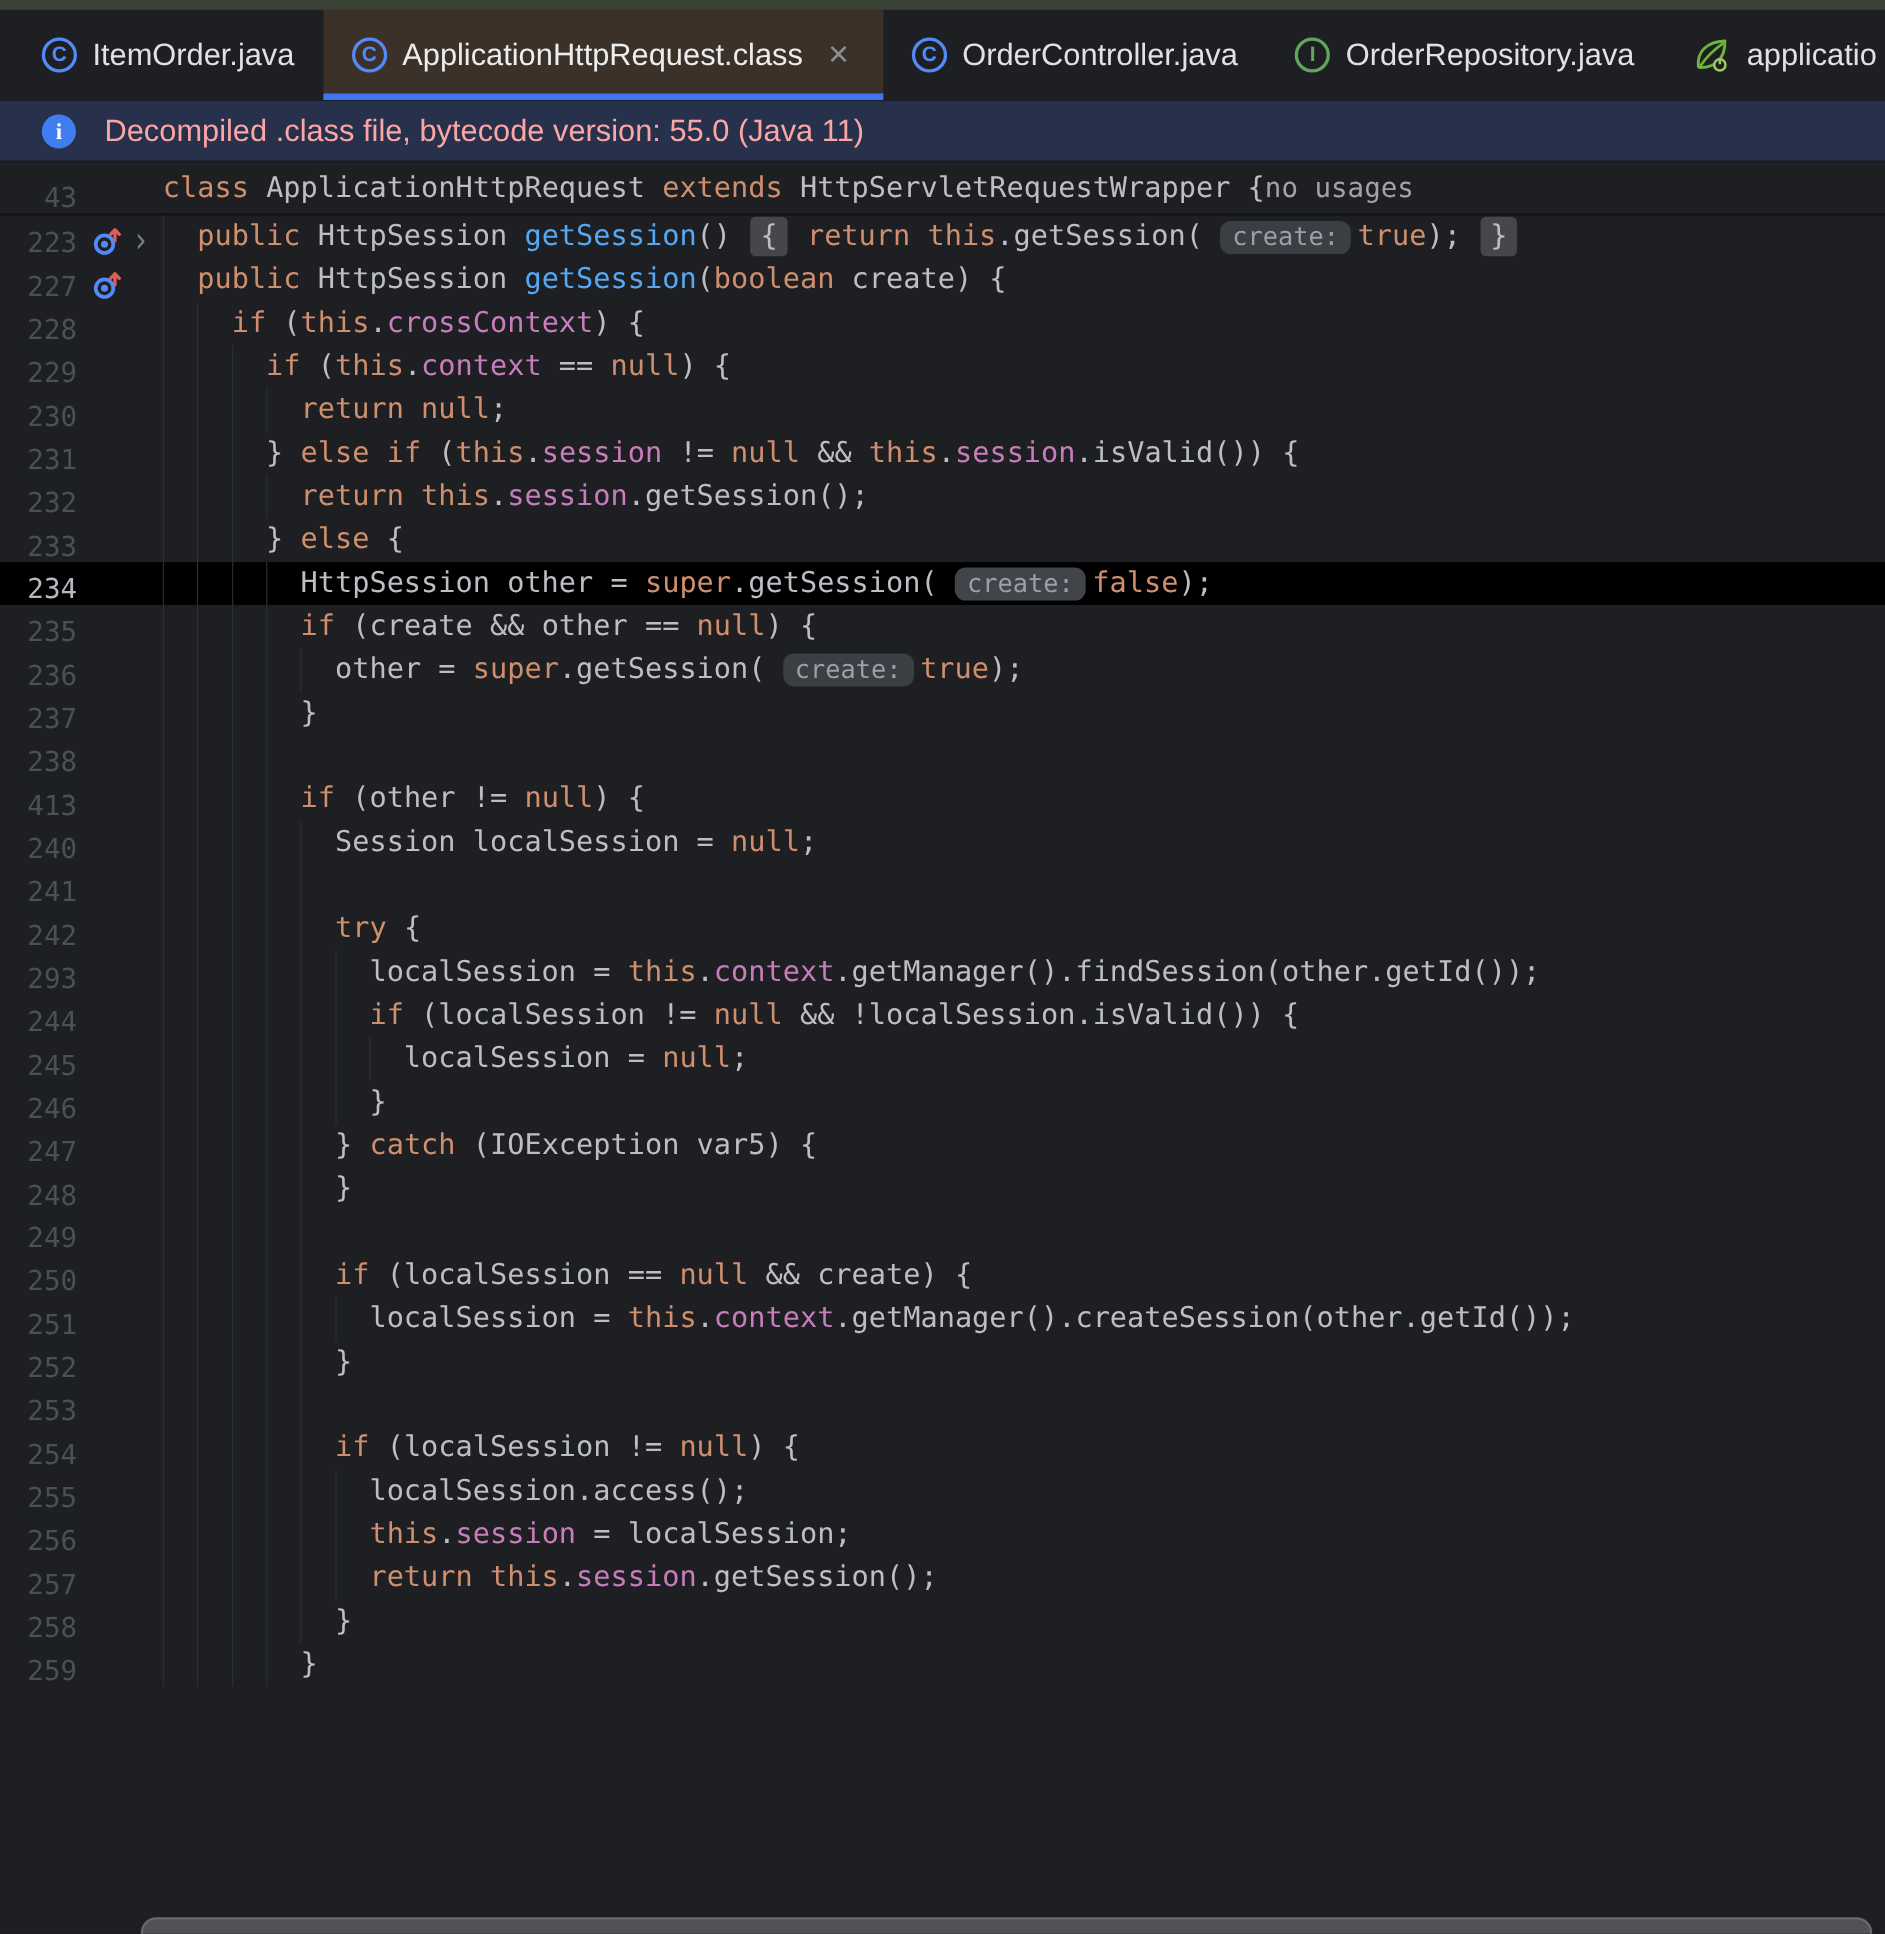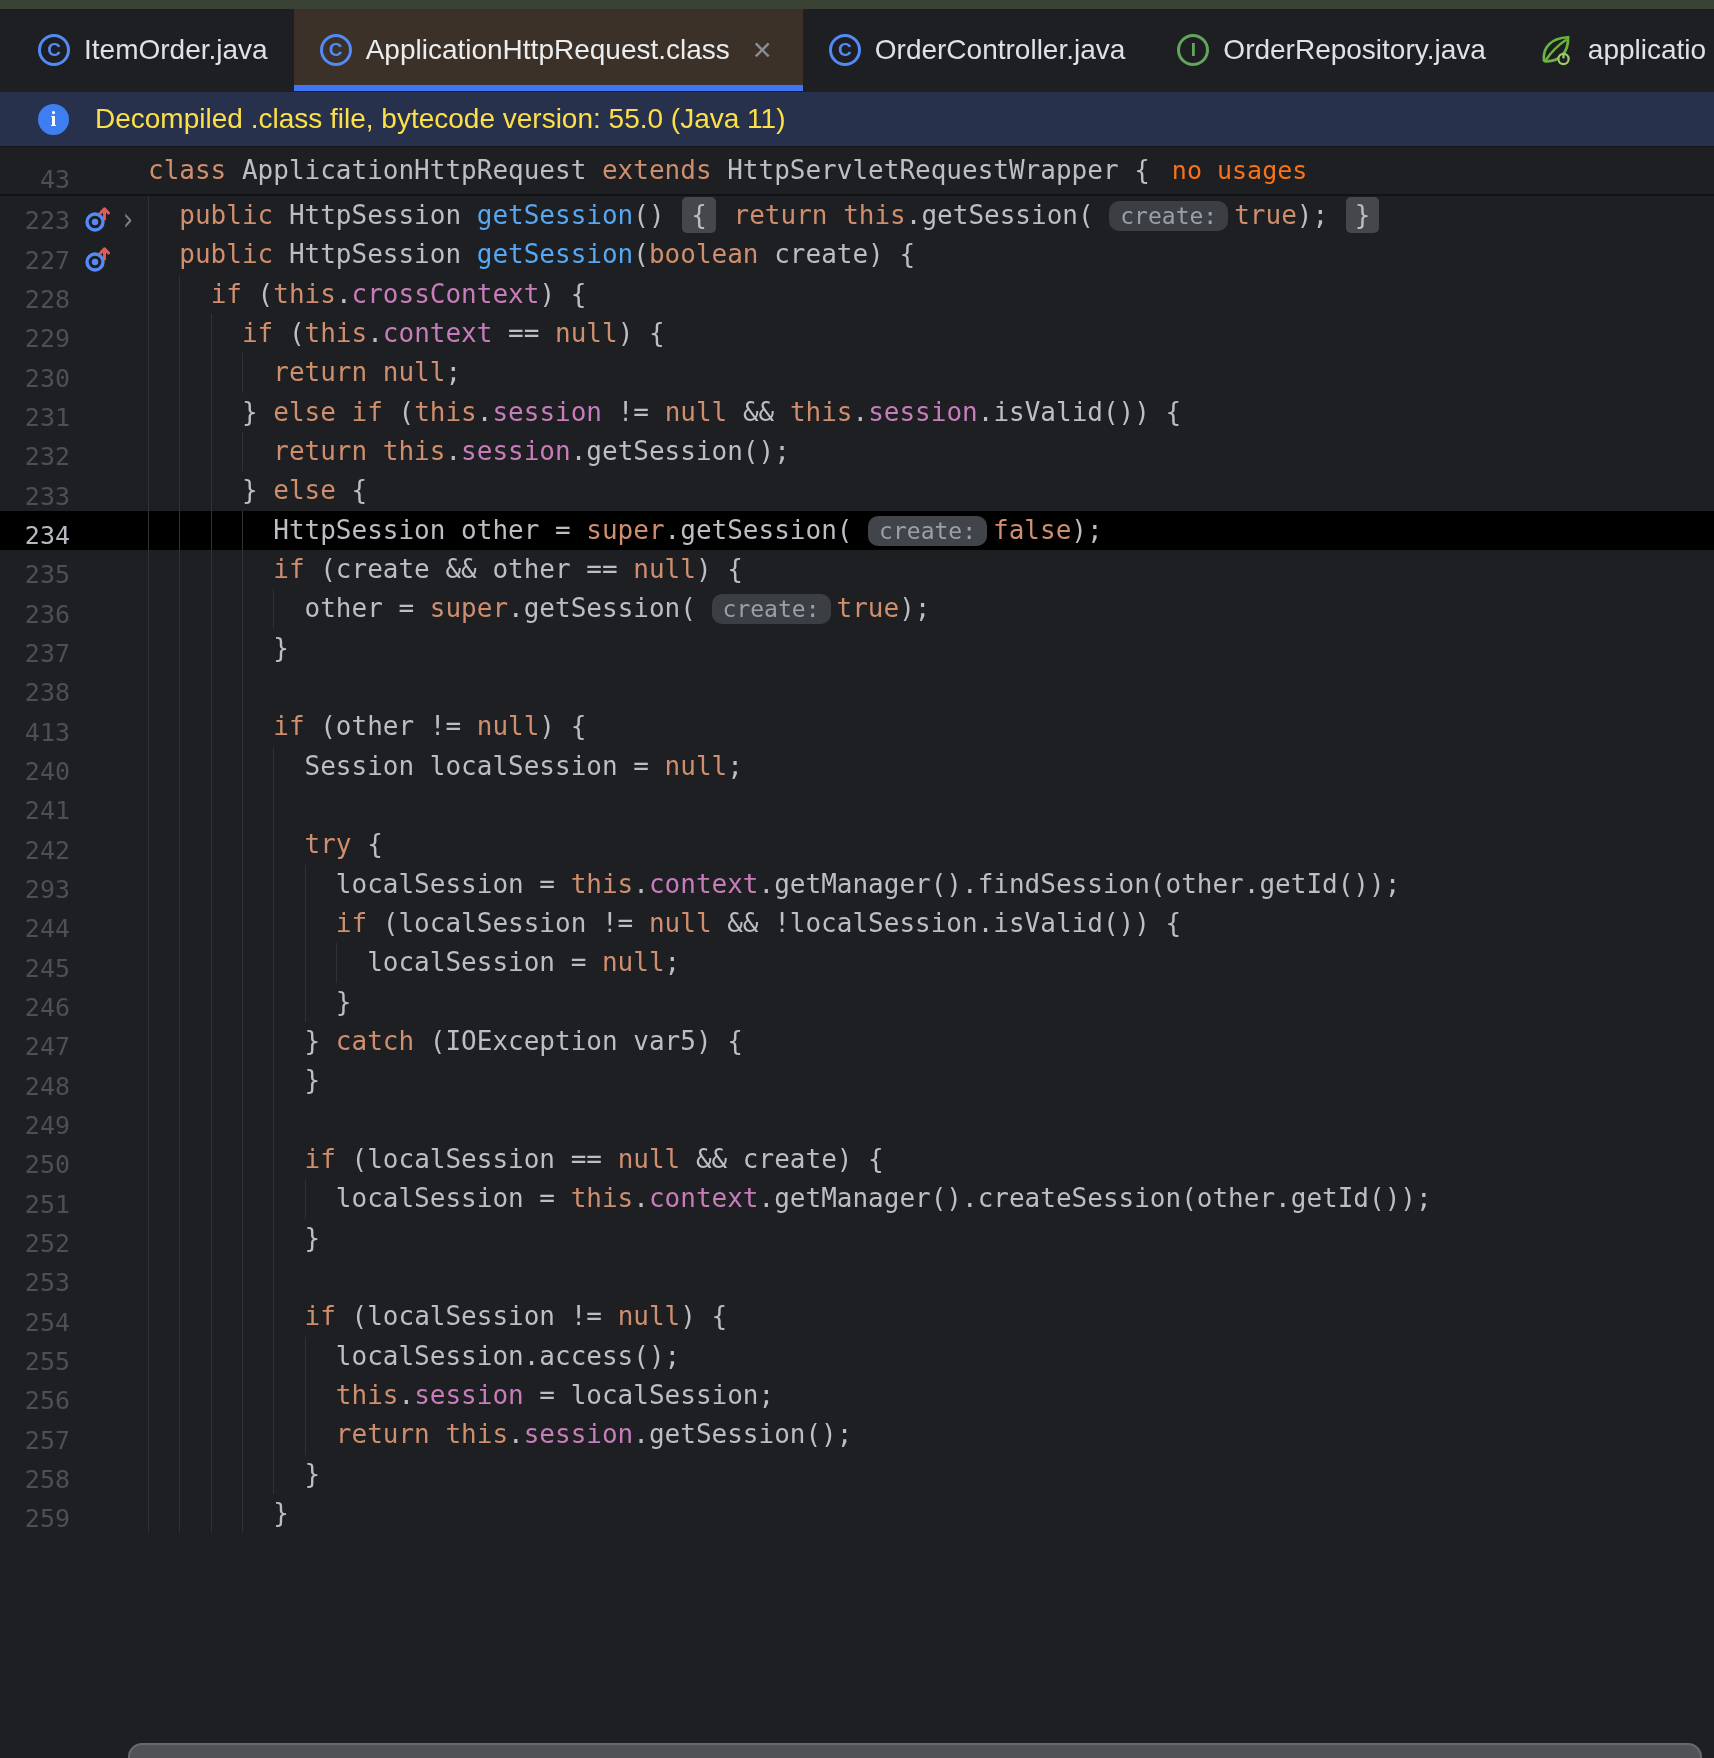--- a/index.html
+++ b/index.html
@@ -22,21 +22,21 @@
   .ring.cls { border-color:#548af7; color:#548af7; }
   .ring.itf { border-color:#63a55f; color:#63a55f; }
   .tab .close { color:#8a8d93; font-size:25px; margin-left:4px; padding:2px 4px; }
 
   
   .banner { height:56px; background:#27314b; display:flex; align-items:center; gap:26px;
             padding-left:38px; border-top:1px solid #1a2030; border-bottom:1px solid #15161a; }
   .info-ic { width:31px; height:31px; border-radius:50%; background:#3f7ef0; color:#fff;
              display:flex; align-items:center; justify-content:center; font-size:21px;
              font-weight:bold; font-family:"Liberation Serif", serif; flex:none; }
-  .banner-text { color:#fde047; font-size:28px; }
+  .banner-text { color:#fca5a5; font-size:28px; }
 
   
   .editor { position:relative; height:1610px; background:#1e1f22;
             font-family:"DejaVu Sans Mono", monospace; }
   .row { display:flex; align-items:flex-end; height:39.33px; position:relative; }
   .row.sticky { height:49px; border-bottom:2px solid #111214; }
   .row.cur { background:#000000; }
   .ln { width:70px; flex:none; text-align:right; font-size:25px; color:#4b5057; }
   .row.cur .ln { color:#b6b9c0; }
   .gut { width:78px; flex:none; display:flex; align-items:center; gap:7px; padding-left:13px; }
@@ -46,21 +46,21 @@
   .row.sticky .code { line-height:47px; }
   .g { position:absolute; top:0; bottom:0; border-left:1px solid #2e3135; }
   .tk { color:#cf8e6d; }
   .tp { color:#bcbec4; }
   .tm { color:#56a8f5; }
   .tf { color:#c77dbb; }
   .tb { background:#45474c; border-radius:5px; padding:3px 9px; margin:0 2px; color:#bcbec4; }
   .th { background:#3b3e43; border-radius:10px; padding:2px 11px; margin-right:6px;
         color:#9ba0a8; font-size:23px; }
   .row.cur .th { background:#414449; }
-  .usages { color:#f97316; font-size:25px; margin-left:22px; }
+  .usages { color:#a3a3a3; font-size:25px; }
 
   .hscroll { position:absolute; left:128px; right:12px; bottom:-14px; height:28px;
              border-radius:14px; background:#505257; border:2px solid #67696e; }
 </style>
 </head>
 <body>
 
 <div class="top-strip"></div>
 
 <div class="tabbar">

